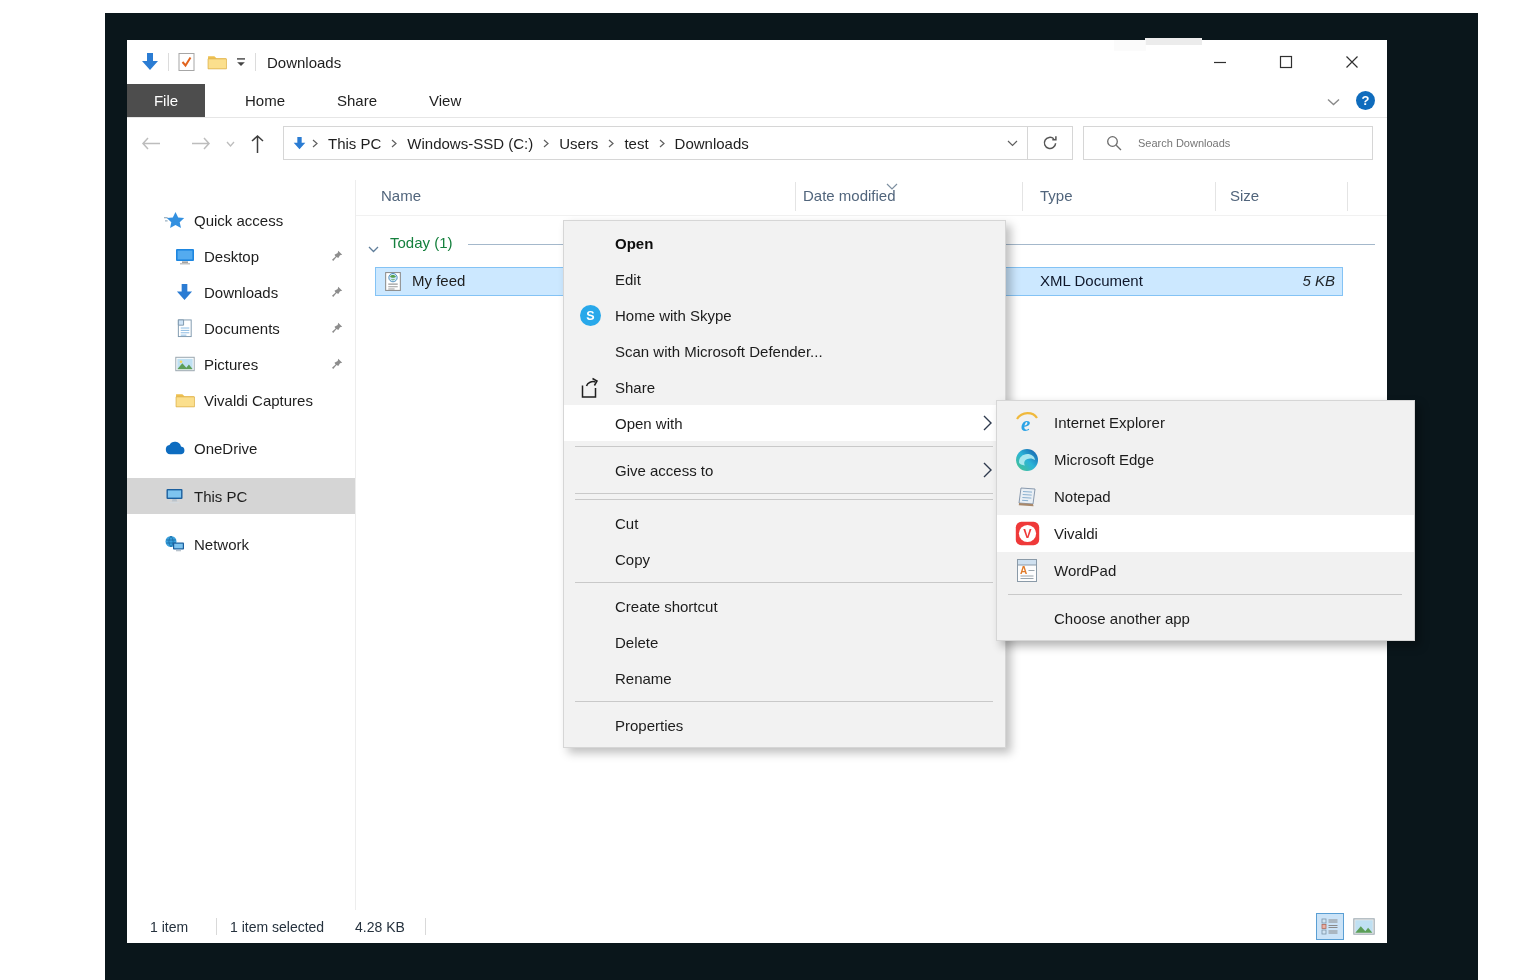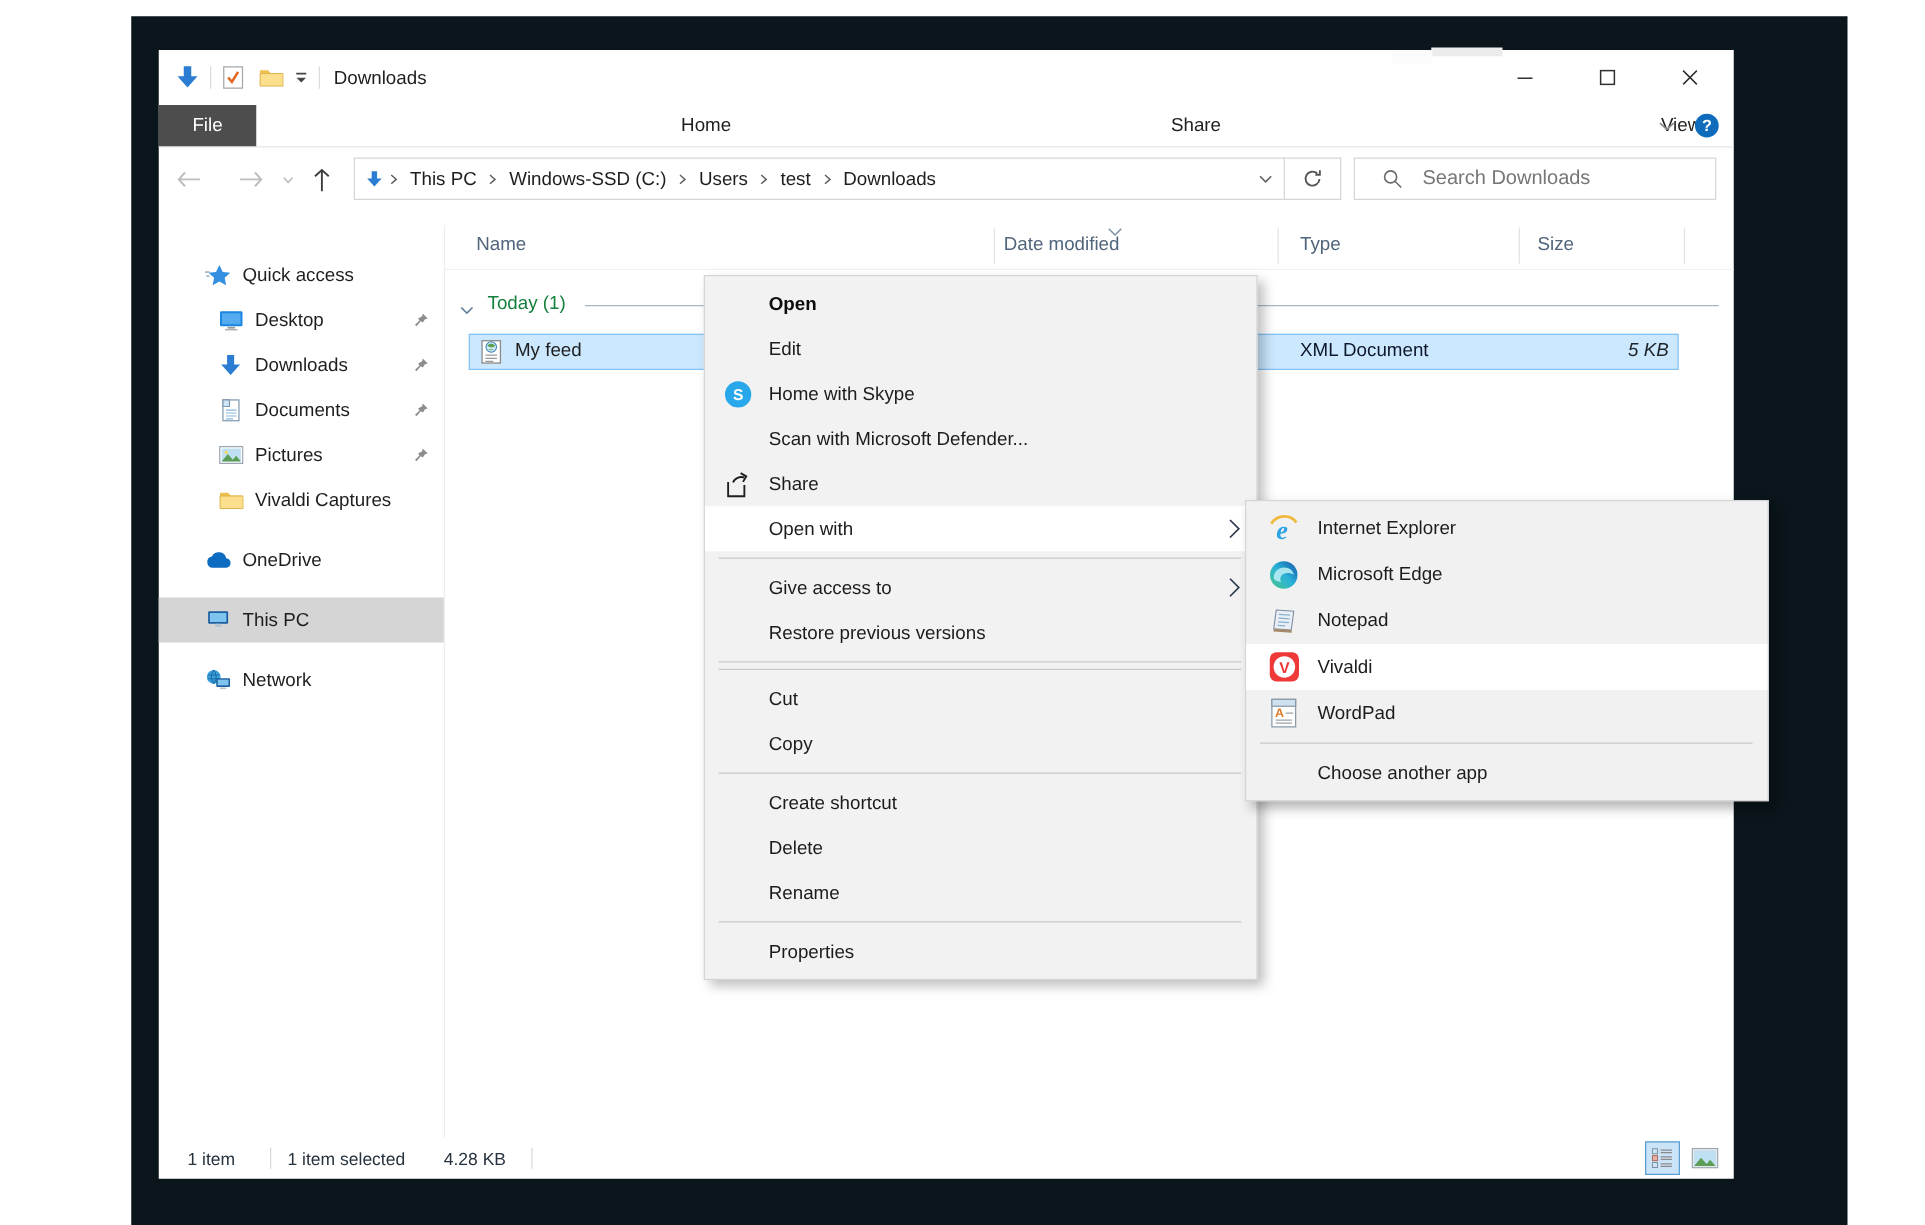--- a/index.html
+++ b/index.html
@@ -19,42 +19,42 @@
   
   .titlebar{position:relative;height:44px;}
   .qat{position:absolute;left:14px;top:0;height:44px;display:flex;align-items:center;}
   .qat .sep{width:1px;height:18px;background:#dcdcdc;margin:0 9px;}
   .qat .qicon{display:flex;align-items:center;justify-content:center;}
   .win-title{font-size:15px;color:#1e1e1e;margin-left:2px;}
   .controls{position:absolute;right:2px;top:0;height:44px;display:flex;}
   .ctrl-btn{width:66px;height:44px;display:flex;align-items:center;justify-content:center;}
 
   
-  .ribbon{position:relative;height:33px;border-bottom:1px solid #e6e6e6;display:flex;align-items:stretch;justify-content:space-between;}
+  .ribbon{position:relative;height:33px;border-bottom:1px solid #e6e6e6;display:flex;align-items:stretch;}
   .tab{display:flex;align-items:center;justify-content:center;font-size:15px;}
   .tab-file{width:78px;background:#4d4d4d;color:#ffffff;}
   .tab-norm{padding:0 26px;color:#1e1e1e;}
   .ribbon-right{position:absolute;right:12px;top:0;height:33px;display:flex;align-items:center;gap:16px;}
   .help-circle{width:19px;height:19px;border-radius:50%;background:#0f6cbd;color:#fff;font-size:13px;font-weight:bold;
     display:flex;align-items:center;justify-content:center;}
 
   
   .navbar{position:relative;height:51px;}
   .nav-ico{position:absolute;top:0;height:51px;display:flex;align-items:center;}
   .addr-box{position:absolute;left:156px;top:8px;width:745px;height:34px;border:1px solid #d6d6d6;background:#fff;
     display:flex;align-items:center;padding:0 9px;box-sizing:border-box;}
   .crumbs{display:flex;align-items:center;gap:0;}
   .crumb{padding:0 4px;white-space:nowrap;color:#1e1e1e;}
   .crumb-sep{margin:0 6px;display:flex;align-items:center;}
   .addr-chevron{margin-left:auto;display:flex;align-items:center;}
   .refresh-box{position:absolute;left:900px;top:8px;width:46px;height:34px;border:1px solid #d6d6d6;border-left:none;
     display:flex;align-items:center;justify-content:center;box-sizing:border-box;}
   .search-box{position:absolute;left:956px;top:8px;width:290px;height:34px;border:1px solid #d6d6d6;background:#fff;
     display:flex;align-items:center;box-sizing:border-box;padding-left:22px;}
-  .search-input{border:none;outline:none;font-family:"Liberation Sans",sans-serif;font-size:16px;color:#0f172a;
+  .search-input{border:none;outline:none;font-family:"Liberation Sans",sans-serif;font-size:11px;color:#0f172a;
     margin-left:14px;width:220px;background:transparent;}
   .search-input::placeholder{color:#767676;opacity:1;}
 
   
   .content{position:absolute;top:140px;left:0;right:0;bottom:33px;}
   .v-divider{position:absolute;left:228px;top:0;bottom:0;width:1px;background:#ededed;}
 
   .sidebar{position:absolute;left:0;top:22px;width:228px;}
   .side-item{display:flex;align-items:center;height:36px;padding-left:36px;position:relative;box-sizing:border-box;}
   .side-item.lvl1{padding-left:46px;}
@@ -490,23 +490,20 @@
   </div>
   <div class="menu-sep"></div>
   <div class="menu-item">
     <span>Give access to</span>
     <span class="mi-arrow">
       <svg width="9" height="16" viewBox="0 0 9 16">
           <path d="M1 1l7 7-7 7" fill="none" stroke="#2e3a4e" stroke-width="1.4"></path>
         </svg>
     </span>
   </div>
-  <div class="menu-item">
-    <span>Restore previous versions</span>
-  </div>
   <div class="menu-sep"></div>
   <div class="menu-sep"></div>
   <div class="menu-item">
     <span>Cut</span>
   </div>
   <div class="menu-item">
     <span>Copy</span>
   </div>
   <div class="menu-sep"></div>
   <div class="menu-item">

